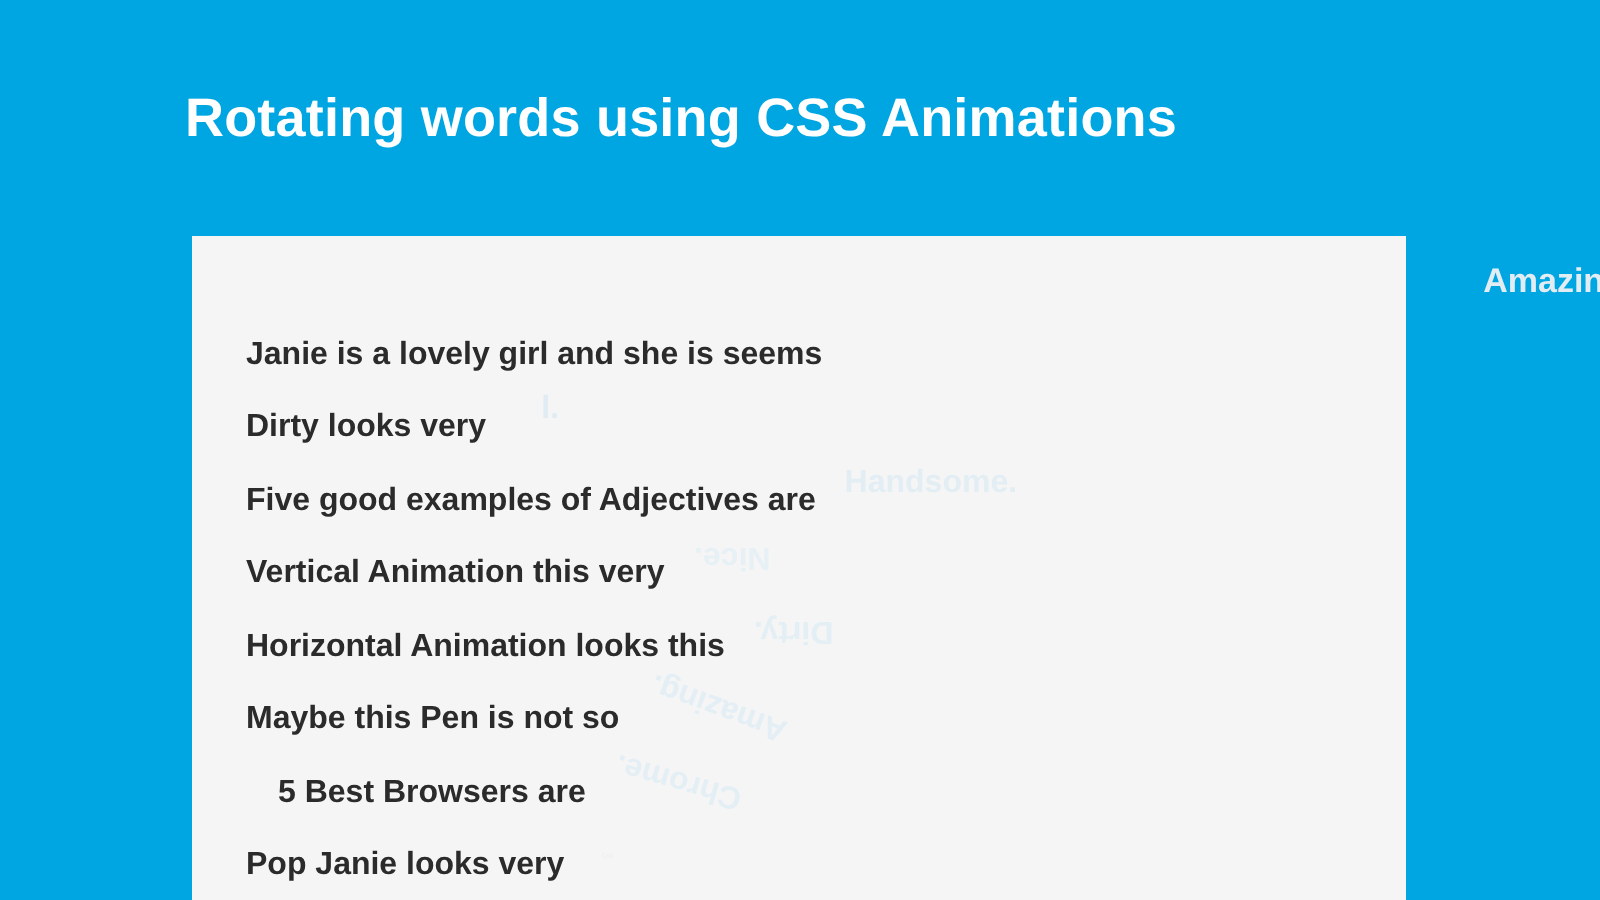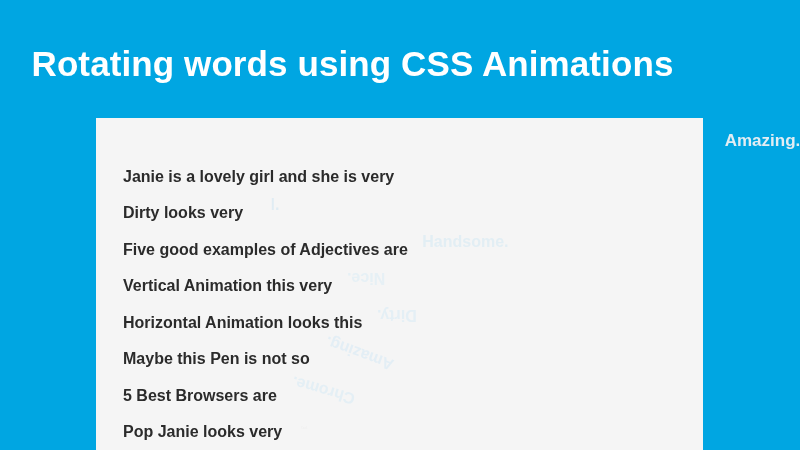--- a/index.html
+++ b/index.html
@@ -20,25 +20,25 @@
     width: 800px;
     height: 450px;
     background: #00a6e2;
     overflow: hidden;
   }
 
   
   .page-title {
     position: absolute;
     top: 22px;
-    left: 16px;
+    left: 4px;
     width: 673px;
     text-align: center;
     color: #ffffff;
-    font-size: 35px;
+    font-size: 27px;
     font-weight: bold;
     letter-spacing: 0.1px;
     line-height: 38px;
     white-space: nowrap;
   }
 
   
   .card {
     position: absolute;
     left: 96px;
@@ -168,21 +168,21 @@
 <body>
 
 <div class="page">
 
   <h1 class="page-title">Rotating words using CSS Animations</h1>
 
   <div class="card">
     <ul class="rotator-list">
 
       <li class="rotator-row" style="top: 38px;">
-        <span class="row-static">Janie is a lovely girl and she is very</span>
+        <span class="row-static">Janie is a lovely girl and she is seems</span>
         <span class="rotator-word-wrap">
           <span class="rotator-word w-state-up">Amazing.</span>
         </span>
       </li>
 
       <li class="rotator-row" style="top: 74px;">
         <span class="row-static">Dirty looks very</span>
         <span class="rotator-word-wrap">
           <span class="rotator-word w-state-clip-left">Cool.</span>
         </span>
@@ -209,21 +209,21 @@
         </span>
       </li>
 
       <li class="rotator-row" style="top: 220px;">
         <span class="row-static">Maybe this Pen is not so</span>
         <span class="rotator-word-wrap">
           <span class="rotator-word w-state-rotate-a">Amazing.</span>
         </span>
       </li>
 
-      <li class="rotator-row" style="top: 257px;">
+      <li class="rotator-row" style="top: 257px; margin-left: 16px;">
         <span class="row-static">5 Best Browsers are</span>
         <span class="rotator-word-wrap">
           <span class="rotator-word w-state-rotate-b">Chrome.</span>
         </span>
       </li>
 
       <li class="rotator-row" style="top: 293px;">
         <span class="row-static">Pop Janie looks very</span>
         <span class="rotator-word-wrap">
           <span class="rotator-word w-state-pop">Cool.</span>

